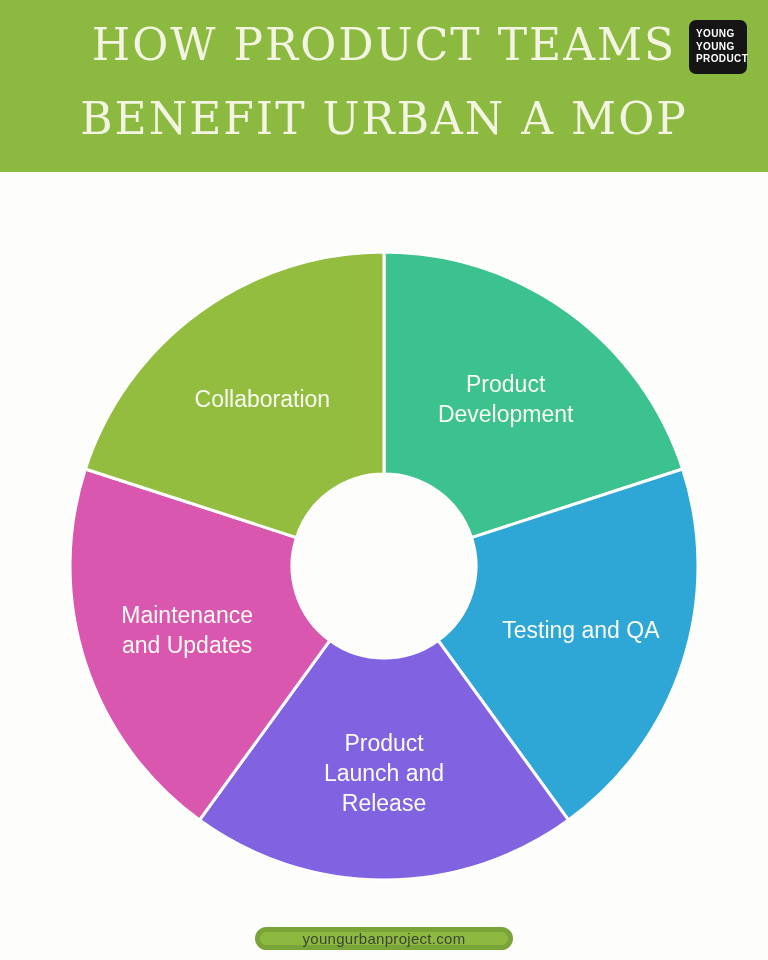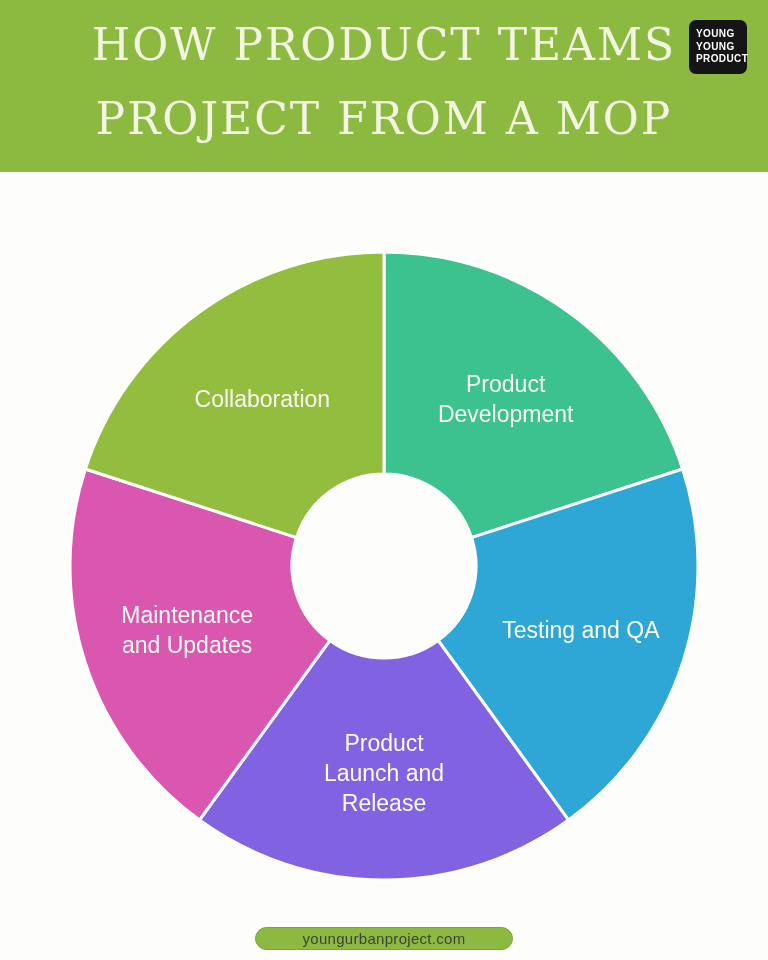--- a/index.html
+++ b/index.html
@@ -35,36 +35,36 @@
   .slice-label {
     font-family: "Liberation Sans", sans-serif;
     font-size: 23px;
     fill: #fafcf2;
   }
 
   
   .footer-pill {
     position: absolute; top: 927px; left: 50%; transform: translateX(-50%);
     width: 258px; height: 23px;
-    background: #8cba41; border: 1px solid #4c1d95; border-radius: 13px;
+    background: #8cba41; border: 5px solid #4c1d95; border-radius: 13px;
     display: flex; align-items: center; justify-content: center;
   }
   .footer-pill span {
     font-size: 15px; font-weight: 500; color: #3e4237; letter-spacing: 0.3px;
   }
 </style>
 </head>
 <body style="background: rgb(253, 253, 252);">
 
 <div class="page">
 
   <div class="header" style="background: rgb(140, 186, 65);">
     <div class="title" style="color: rgb(243, 245, 226);">
       <div>HOW PRODUCT TEAMS</div>
-      <div>PROJECT FROM A MOP</div>
+      <div>BENEFIT URBAN A MOP</div>
     </div>
     <div class="logo" style="background: rgb(21, 21, 21);">
       <span>YOUNG</span>
       <span>YOUNG</span>
       <span>PRODUCT</span>
     </div>
   </div>
 
   <svg class="chart-svg" viewBox="-320 -320 640 640" xmlns="http://www.w3.org/2000/svg">
       <path d="M 0.00 -314.00 A 314 314 0 0 1 298.63 -97.03 L 87.50 -28.43 A 92 92 0 0 0 0.00 -92.00 Z" fill="#3cc28e" stroke="#ffffff" stroke-width="3" stroke-linejoin="round"></path>

